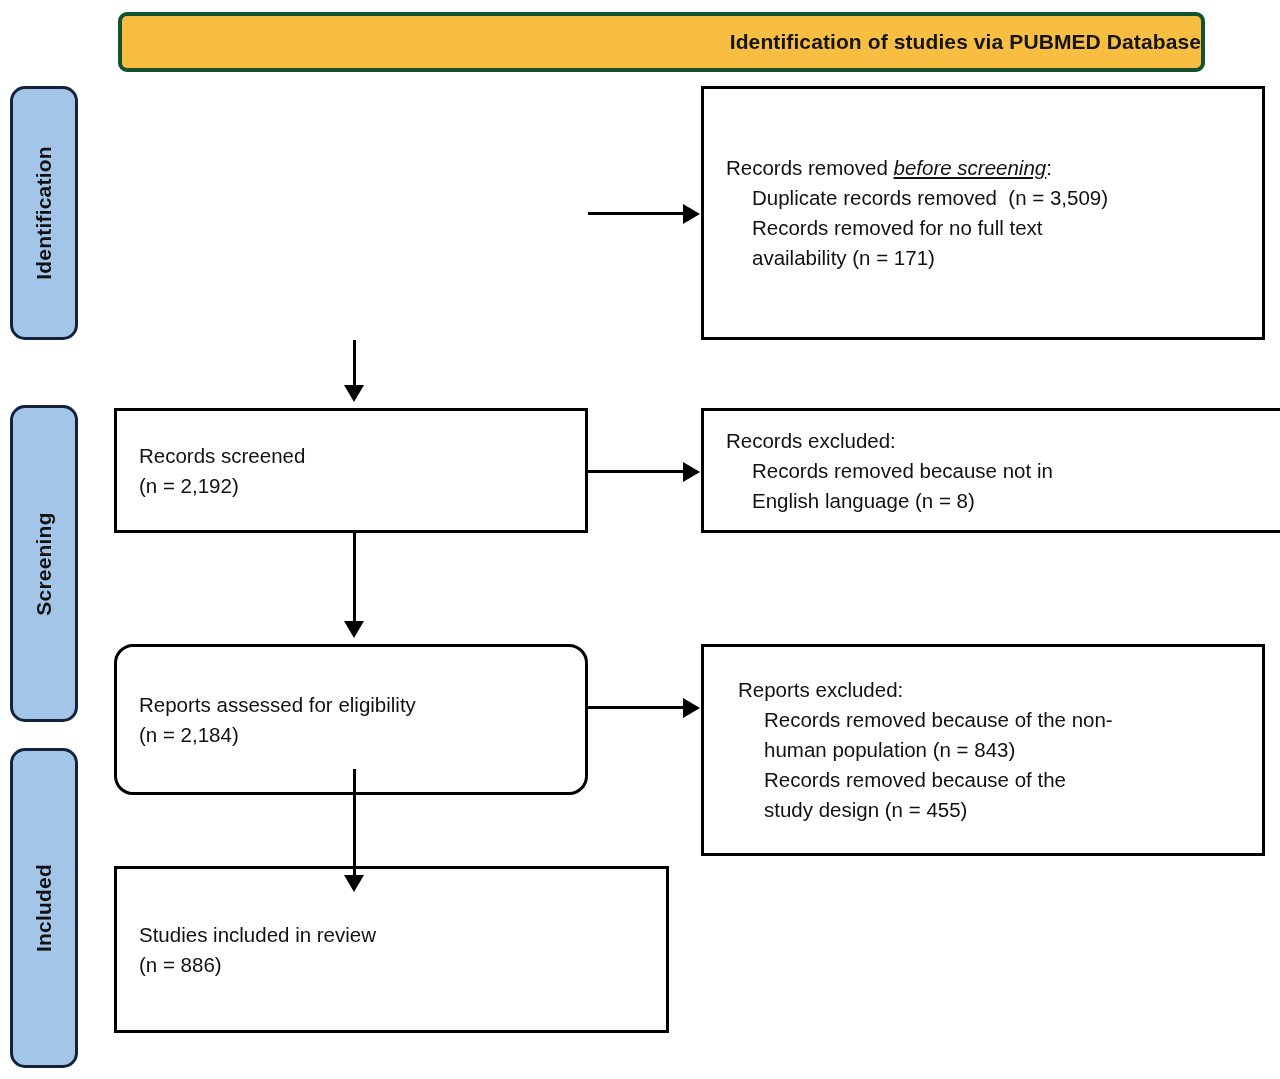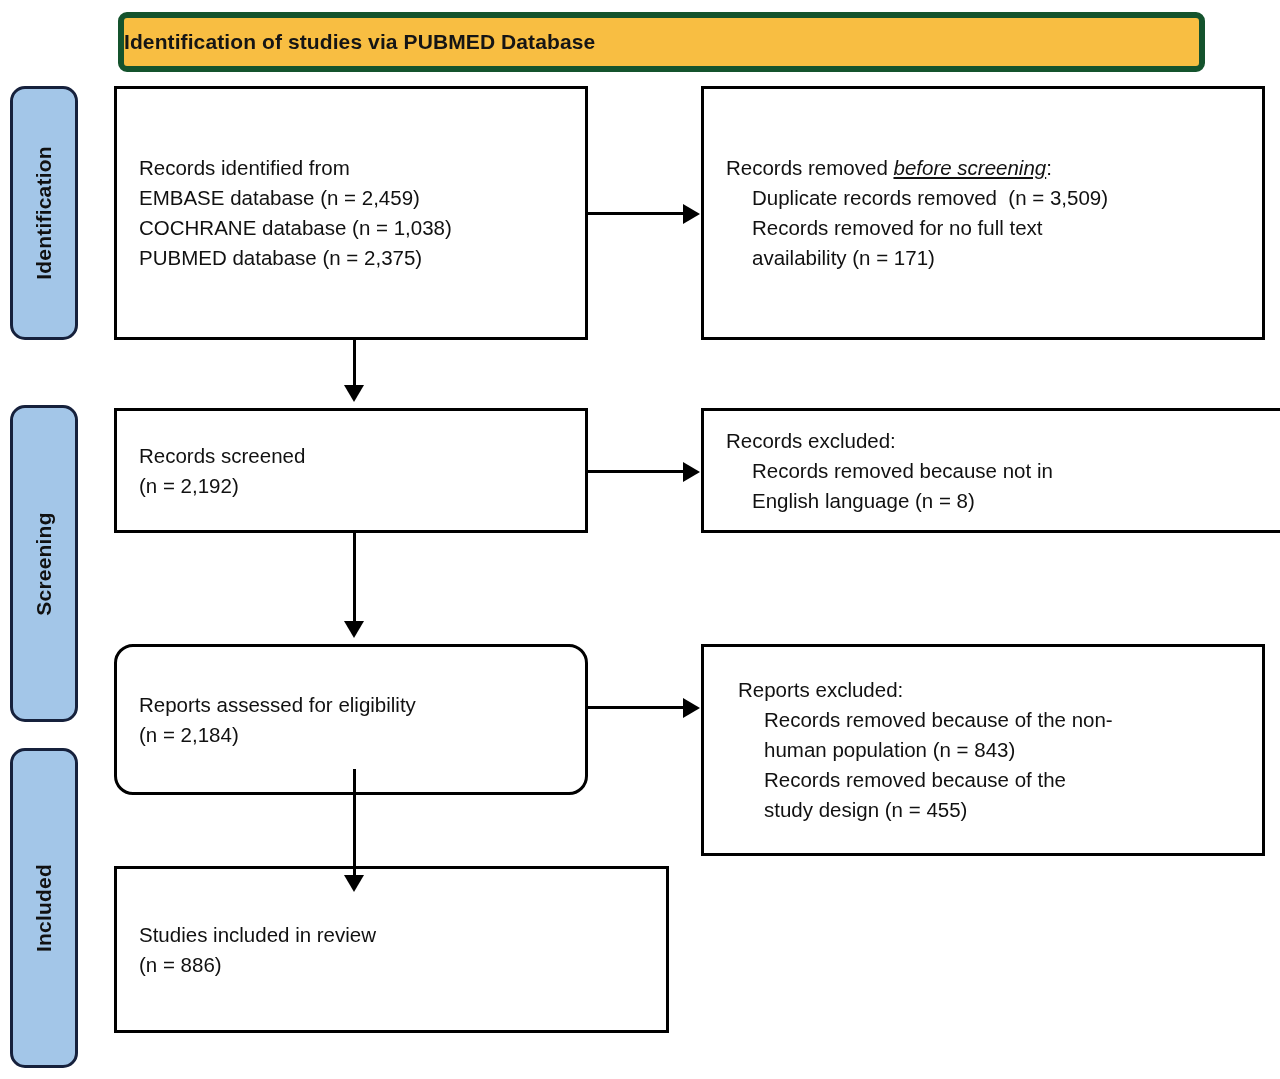--- a/index.html
+++ b/index.html
@@ -22,26 +22,26 @@
   }
 
   
   .banner {
     position: absolute;
     left: 118px;
     top: 12px;
     width: 1087px;
     height: 60px;
     background: #f8be42;
-    border: 6px solid #14532d;
+    border: 4px solid #14532d;
     border-radius: 9px;
     box-sizing: border-box;
     display: flex;
     align-items: center;
-    justify-content: flex-start;
+    justify-content: flex-end;
   }
   .banner-text {
     font-size: 21px;
     font-weight: bold;
     color: #151515;
     letter-spacing: 0.1px;
     text-align: center;
   }
 
   
@@ -158,28 +158,20 @@
   <div class="stage" id="stage-identification">
     <span class="stage-text">Identification</span>
   </div>
   <div class="stage" id="stage-screening">
     <span class="stage-text">Screening</span>
   </div>
   <div class="stage" id="stage-included">
     <span class="stage-text">Included</span>
   </div>
 
-  <div class="box" id="box-identified">
-    <div class="box-inner">
-      <div class="line">Records identified from</div>
-      <div class="line">EMBASE database (n = 2,459)</div>
-      <div class="line">COCHRANE database (n = 1,038)</div>
-      <div class="line">PUBMED database (n = 2,375)</div>
-    </div>
-  </div>
 
   <div class="box" id="box-removed-before">
     <div class="box-inner">
       <div class="line"><span>Records removed </span><span class="ital">before screening</span><span>:</span></div>
       <div class="line indent">Duplicate records removed  (n = 3,509)</div>
       <div class="line indent">Records removed for no full text</div>
       <div class="line indent">availability (n = 171)</div>
     </div>
   </div>
 

